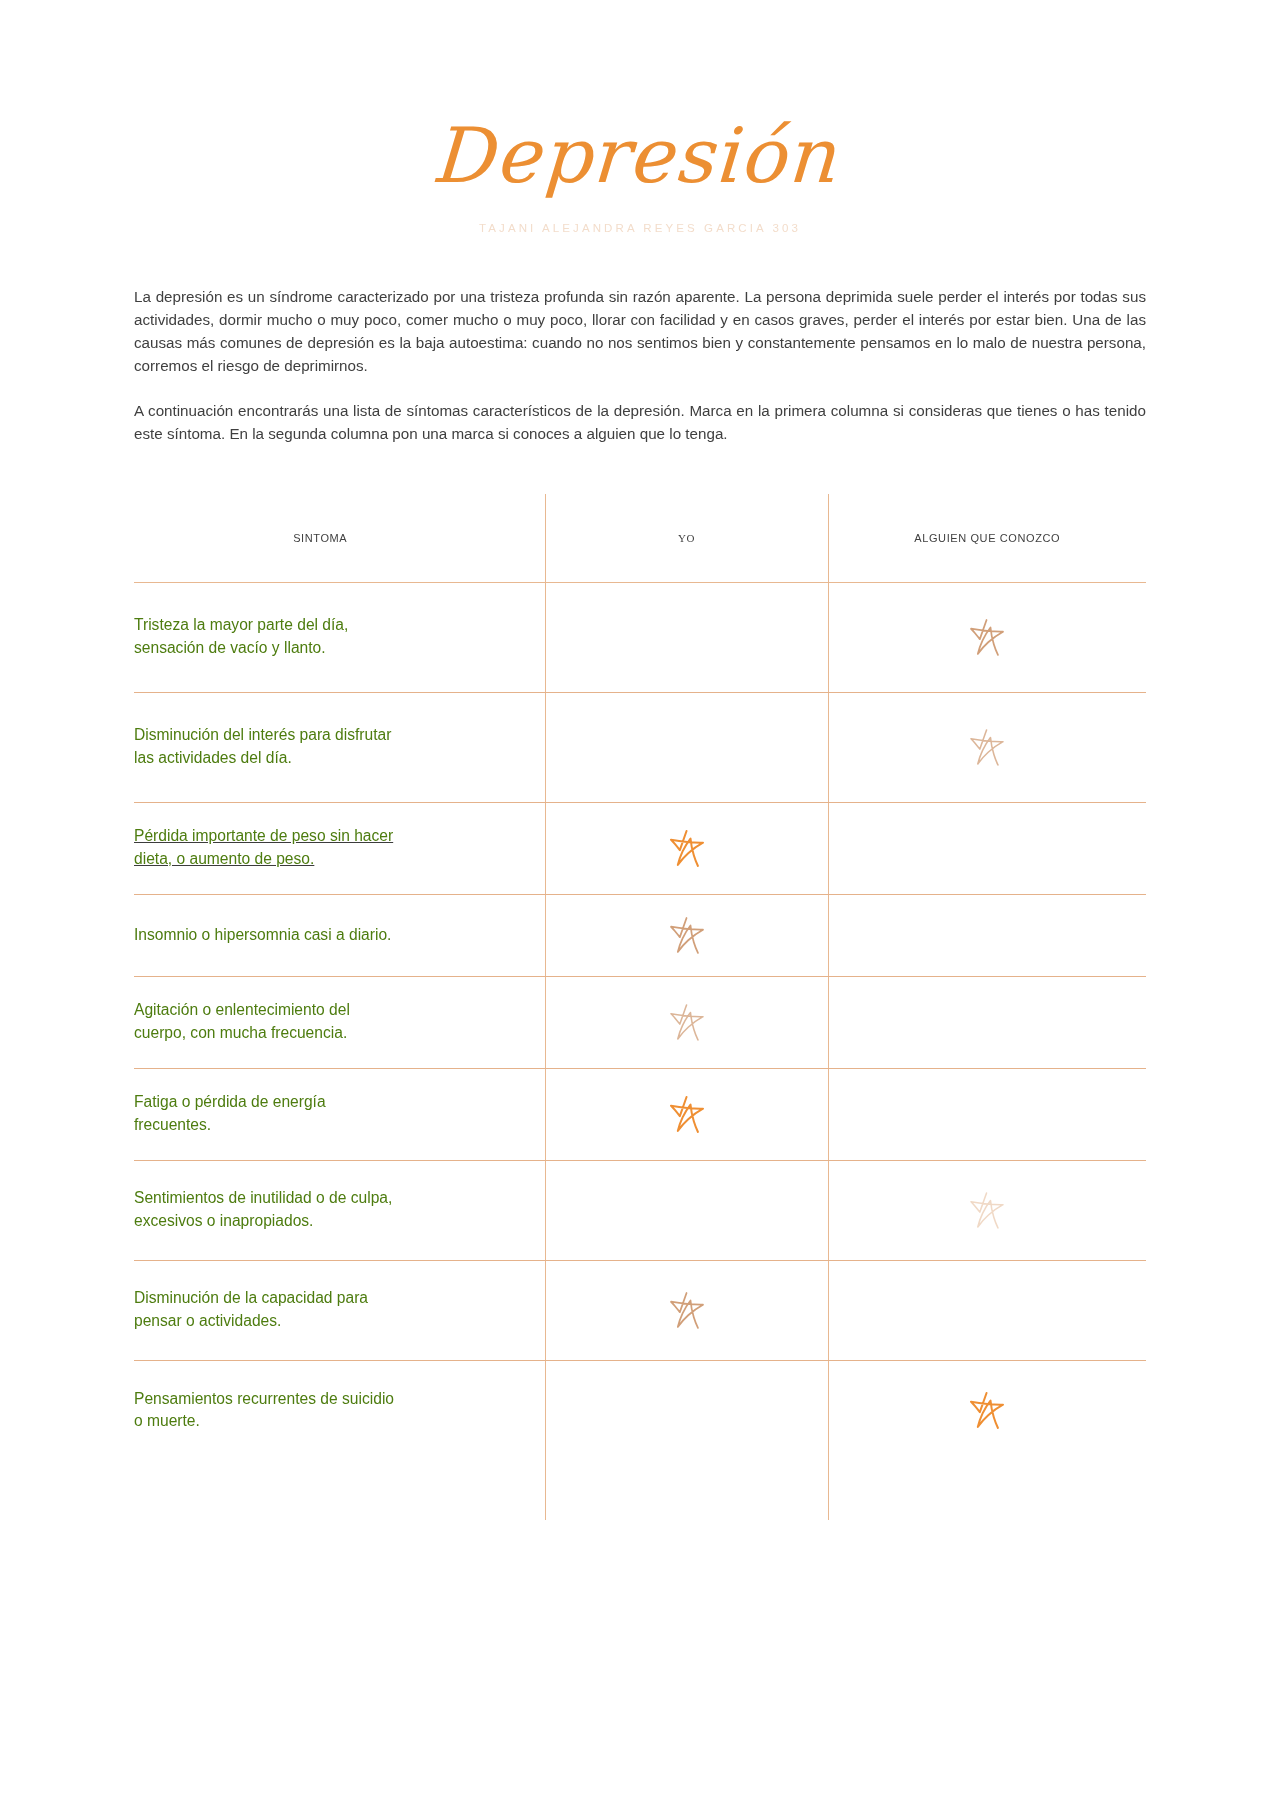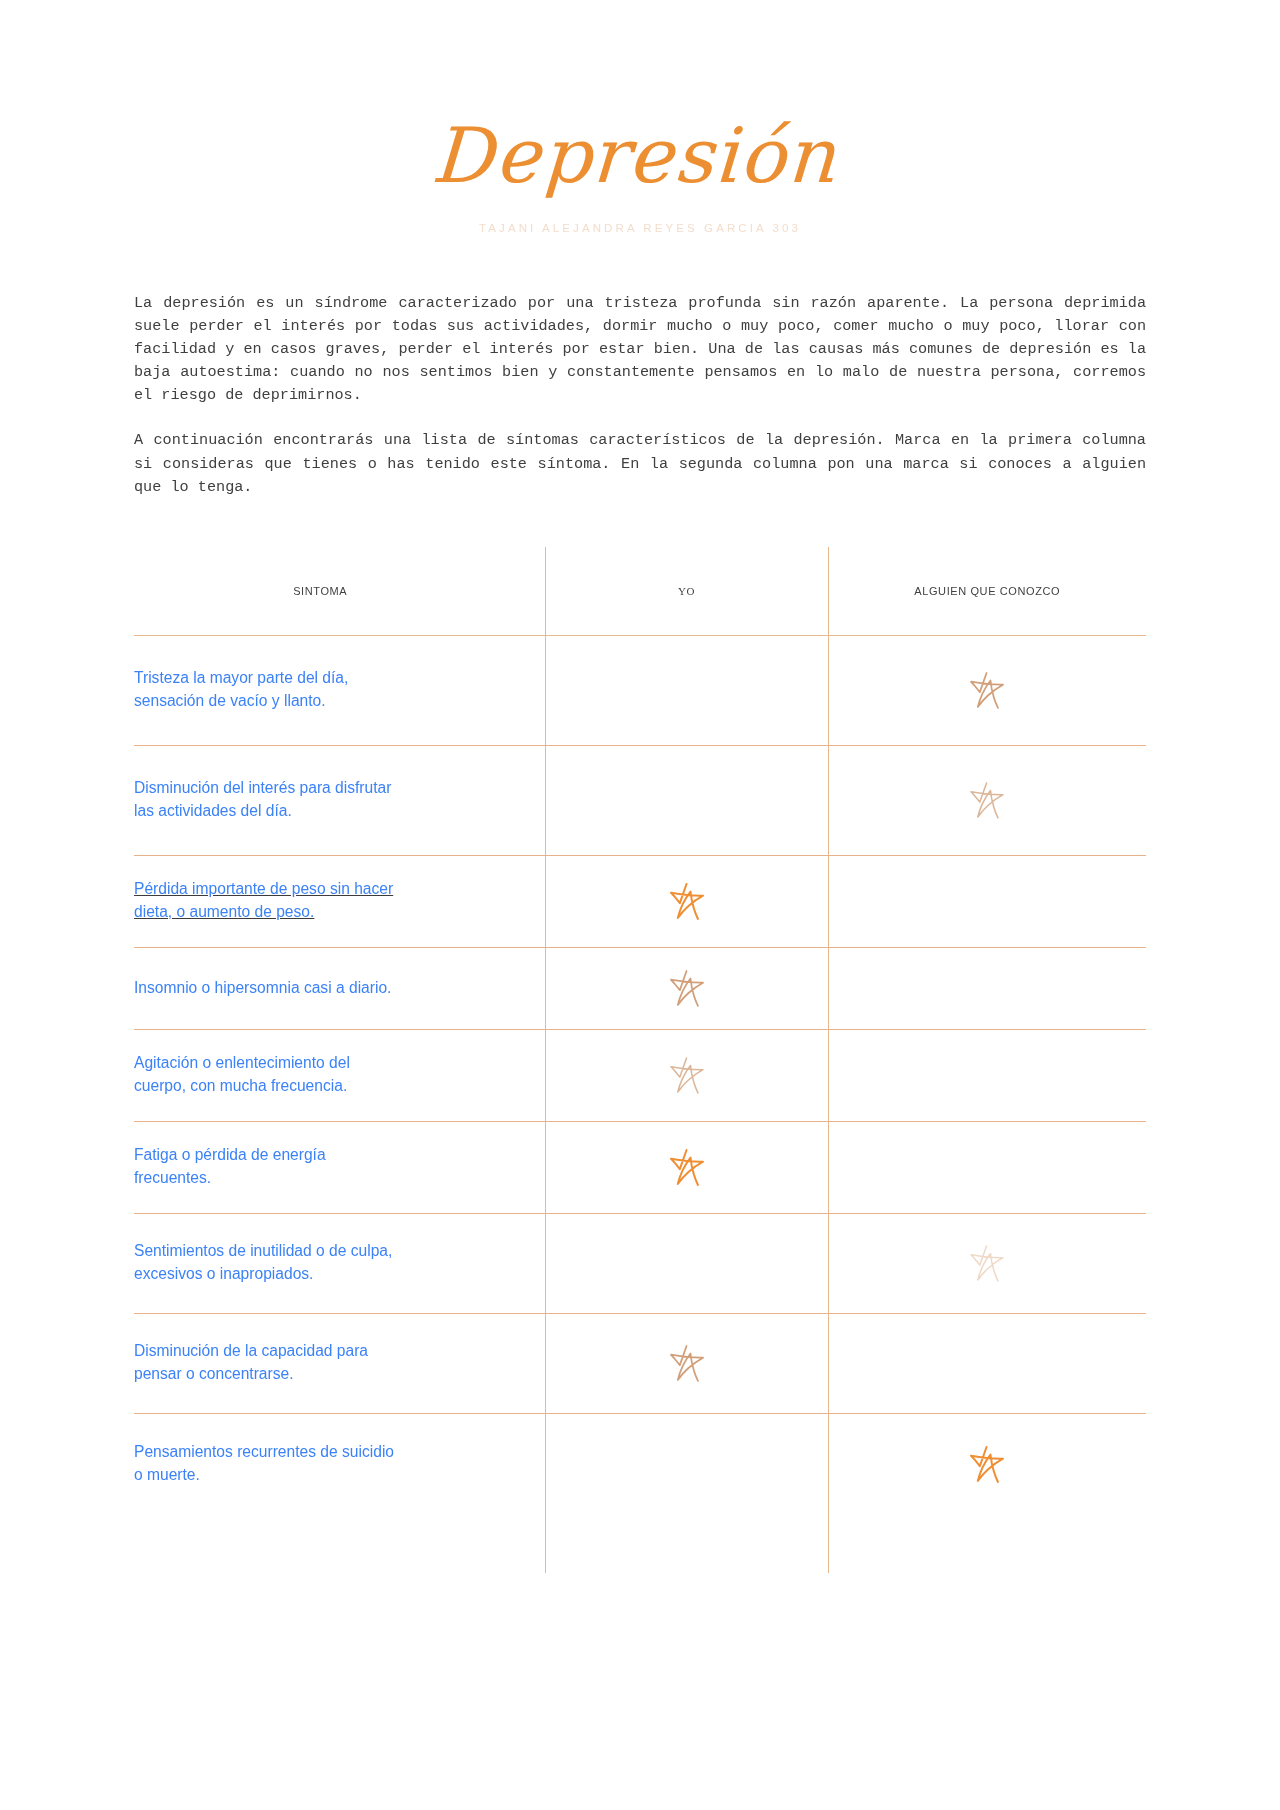--- a/index.html
+++ b/index.html
@@ -43,24 +43,23 @@
     margin: 28px 0 0 0;
     font-size: 11.5px;
     letter-spacing: 3.1px;
     color: #f3ddcb;
     font-weight: 400;
     text-transform: uppercase;
   }
 
   
   .body-copy {
-    margin: 8px auto;
+    margin: 1px auto;
     width: 1012px;
     padding-top: 50px;
-    font-family: Liberation Mono, monospace;
   }
   .para {
     font-size: 15.2px;
     line-height: 1.52;
     color: #3f3f3f;
     text-align: justify;
     margin: 0 0 22px 0;
     font-weight: 400;
   }
   .para:last-child { margin-bottom: 0; }
@@ -103,21 +102,21 @@
     border-left: 1px solid #e8b891;
     text-align: center;
   }
   .data-row:last-child td {
     border-bottom: none;
   }
 
   .sym-text {
     font-size: 15.6px;
     line-height: 1.46;
-    color: #3b82f6;
+    color: #4d7c0f;
     padding: 0 18px 0 0;
     white-space: pre-line;
   }
 
   .mark-slot {
     height: 100%;
     display: flex;
     align-items: center;
     justify-content: center;
   }
@@ -280,21 +279,21 @@
             <div class="mark-slot">
               <svg class="star" viewBox="0 0 50 50">
                 <path d="M24.5 6.5 C22.0 13.5 19.6 20.4 17.2 27.3 C15.4 25.0 13.6 22.8 11.8 20.6 C10.5 19.0 9.2 17.4 7.6 16.0 C13.5 17.0 19.4 17.8 25.3 18.4 C31.0 19.0 36.7 19.4 42.4 19.2 C36.6 22.4 31.2 26.2 26.3 30.7 C22.1 34.5 18.3 38.8 15.0 43.4 C16.3 38.3 18.0 33.4 20.2 28.7 C22.5 23.7 25.4 19.0 28.8 14.7 C29.4 20.9 30.6 27.0 32.4 32.9 C33.6 36.9 35.1 40.8 36.9 44.5" fill="none" stroke="#f0d9c6" stroke-opacity="1" stroke-width="1.7" stroke-linecap="round" stroke-linejoin="round"></path>
               </svg>
             </div>
           </td>
         </tr>
         <tr class="data-row" style="height: 100px;">
           <td>
             <div class="sym-text">Disminución de la capacidad para
-pensar o concentrarse.</div>
+pensar o actividades.</div>
           </td>
           <td class="cell-yo">
             <div class="mark-slot">
               <svg class="star" viewBox="0 0 50 50">
                 <path d="M24.5 6.5 C22.0 13.5 19.6 20.4 17.2 27.3 C15.4 25.0 13.6 22.8 11.8 20.6 C10.5 19.0 9.2 17.4 7.6 16.0 C13.5 17.0 19.4 17.8 25.3 18.4 C31.0 19.0 36.7 19.4 42.4 19.2 C36.6 22.4 31.2 26.2 26.3 30.7 C22.1 34.5 18.3 38.8 15.0 43.4 C16.3 38.3 18.0 33.4 20.2 28.7 C22.5 23.7 25.4 19.0 28.8 14.7 C29.4 20.9 30.6 27.0 32.4 32.9 C33.6 36.9 35.1 40.8 36.9 44.5" fill="none" stroke="#cf9a72" stroke-opacity="0.95" stroke-width="1.9" stroke-linecap="round" stroke-linejoin="round"></path>
               </svg>
             </div>
           </td>
           <td class="cell-someone">
             <div class="mark-slot"></div>

